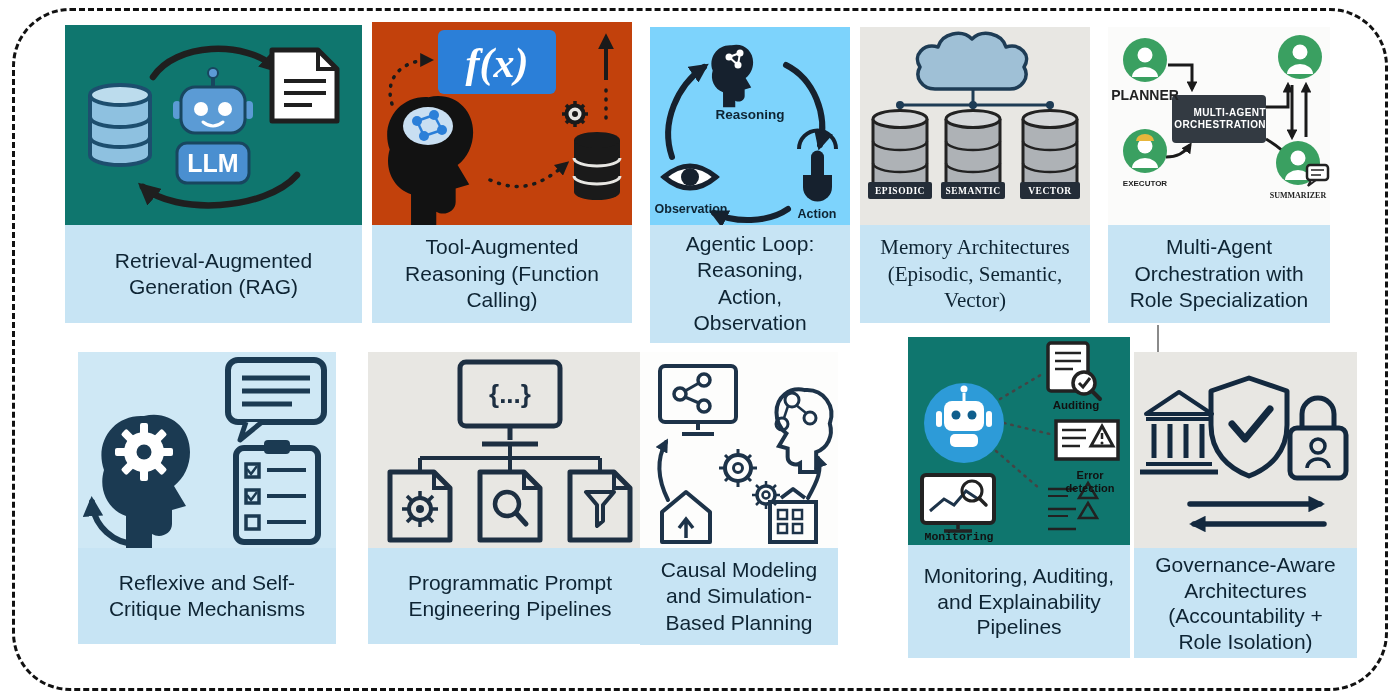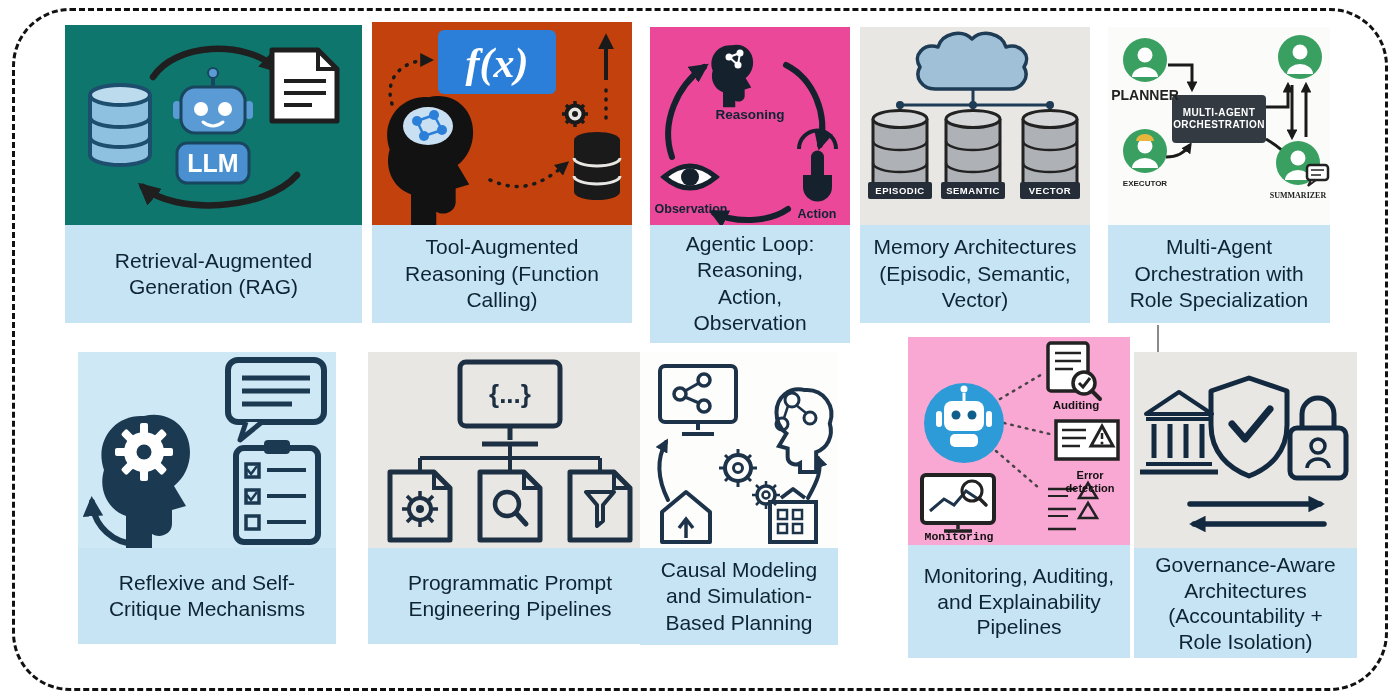--- a/index.html
+++ b/index.html
@@ -16,27 +16,27 @@
              text-align:center; font-size:21px; line-height:1.26; padding:6px 13px;
              font-weight:400; }
   .ov { position:absolute; text-align:center; font-weight:700; color:#0e2433; }
   .hub-text { display:flex; align-items:center; justify-content:center;
               color:#ffffff; font-size:10px; line-height:1.25; letter-spacing:.4px; }
   .connector { position:absolute; width:2px; background:#8a8a8a; }
 
   
   .c1  { left:65px;   top:25px;  width:297px; height:298px; }  .c1 .illus{height:200px;background:#0f766e;}
   .c2  { left:372px;  top:22px;  width:260px; height:301px; }  .c2 .illus{height:203px;background:#c2410c;}
-  .c3  { left:650px;  top:27px;  width:200px; height:296px; }  .c3 .illus{height:198px;background:#ec4899;}
-  .c4  { left:860px;  top:27px;  width:230px; height:296px; }  .c4 .illus{height:198px;background:#e8e7e3;}
+  .c3  { left:650px;  top:27px;  width:200px; height:296px; }  .c3 .illus{height:198px;background:#7dd3fc;}
+  .c4  { left:860px;  top:27px;  width:230px; height:296px;font-family:Liberation Serif, serif; }  .c4 .illus{height:198px;background:#e8e7e3;}
   .c5  { left:1108px; top:27px;  width:222px; height:296px; }  .c5 .illus{height:198px;background:#fbfbfa;}
   .c6  { left:78px;   top:352px; width:258px; height:292px; }  .c6 .illus{height:196px;background:#cfe8f5;}
   .c7  { left:368px;  top:352px; width:284px; height:292px; }  .c7 .illus{height:196px;background:#e8e7e3;}
   .c8  { left:640px;  top:352px; width:198px; height:293px; }  .c8 .illus{height:196px;background:#fdfdfc;}
-  .c9  { left:908px;  top:337px; width:222px; height:321px; }  .c9 .illus{height:208px;background:#f9a8d4;}
+  .c9  { left:908px;  top:337px; width:222px; height:321px; }  .c9 .illus{height:208px;background:#0f766e;}
   .c9 .caption{line-height:1.22; padding:4px 3px;}
   .c10 { left:1134px; top:352px; width:223px; height:306px; }  .c10 .illus{height:196px;background:#e8e7e3;}
   .c10 .caption{line-height:1.22; padding:4px 13px;}
 </style>
 </head>
 <body>
 
 <div class="canvas">
   <div class="frame"></div>
   <div class="connector" style="left:1157px; top:325px; height:27px;"></div>
@@ -264,21 +264,21 @@
           <path d="M-13,17 a13,10 0 0 1 26,0 z" fill="#ffffff"></path>
         </g>
         <g>
           <rect x="199" y="138" width="21" height="15" rx="3" fill="#ffffff" stroke="#222222" stroke-width="2.5"></rect>
           <path d="M203,153 l-3,6 l8,-6 z" fill="#ffffff" stroke="#222222" stroke-width="2"></path>
           <line x1="203" y1="143" x2="216" y2="143" stroke="#222222" stroke-width="1.5"></line>
           <line x1="203" y1="148" x2="213" y2="148" stroke="#222222" stroke-width="1.5"></line>
         </g>
         <rect x="64" y="68" width="94" height="48" rx="4" fill="#333a42"></rect>
       </svg>
-      <div class="ov hub-text" style="left:64px; top:68px; width:94px; height:48px;">MULTI-AGENT ORCHESTRATION</div>
+      <div class="ov hub-text" style="left:64px; top:68px; width:94px; height:48px;text-align:right;">MULTI-AGENT ORCHESTRATION</div>
       <div class="ov" style="left:2px; top:60px; width:70px; font-size:14px; color:#222;">PLANNER</div>
       <div class="ov" style="left:2px; top:152px; width:70px; font-size:8px; color:#222;">EXECUTOR</div>
       <div class="ov" style="left:152px; top:164px; width:76px; font-size:8px; color:#222;font-family:Liberation Serif, serif;">SUMMARIZER</div>
     </div>
     <div class="caption">Multi-Agent Orchestration with Role Specialization</div>
   </div>
 
   <div class="card c6">
     <div class="illus">
       <svg viewBox="0 0 258 196">

